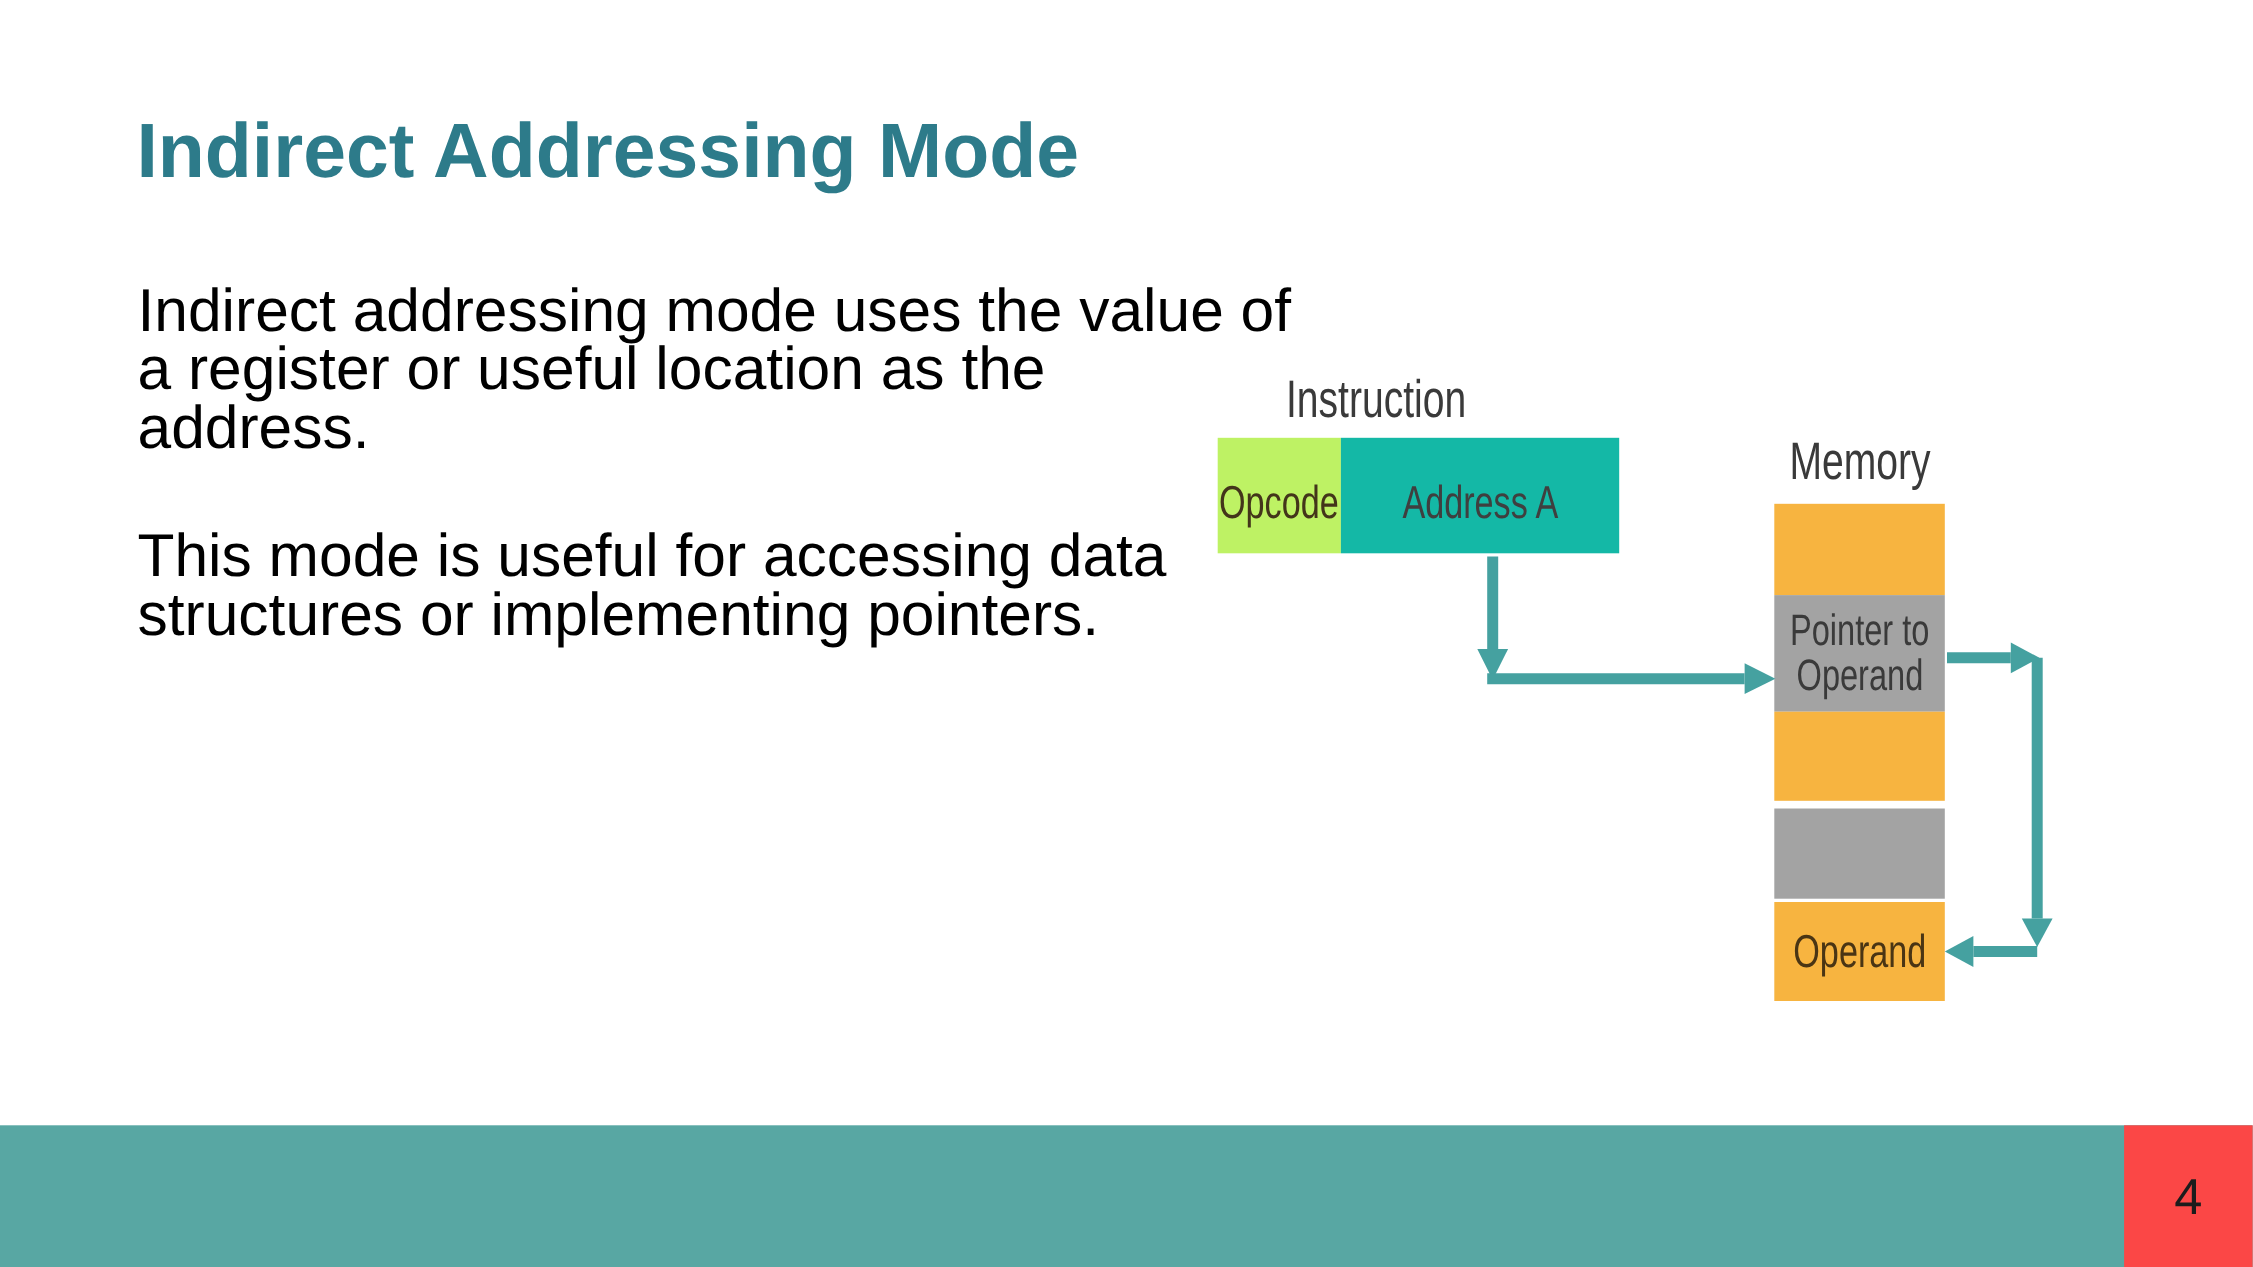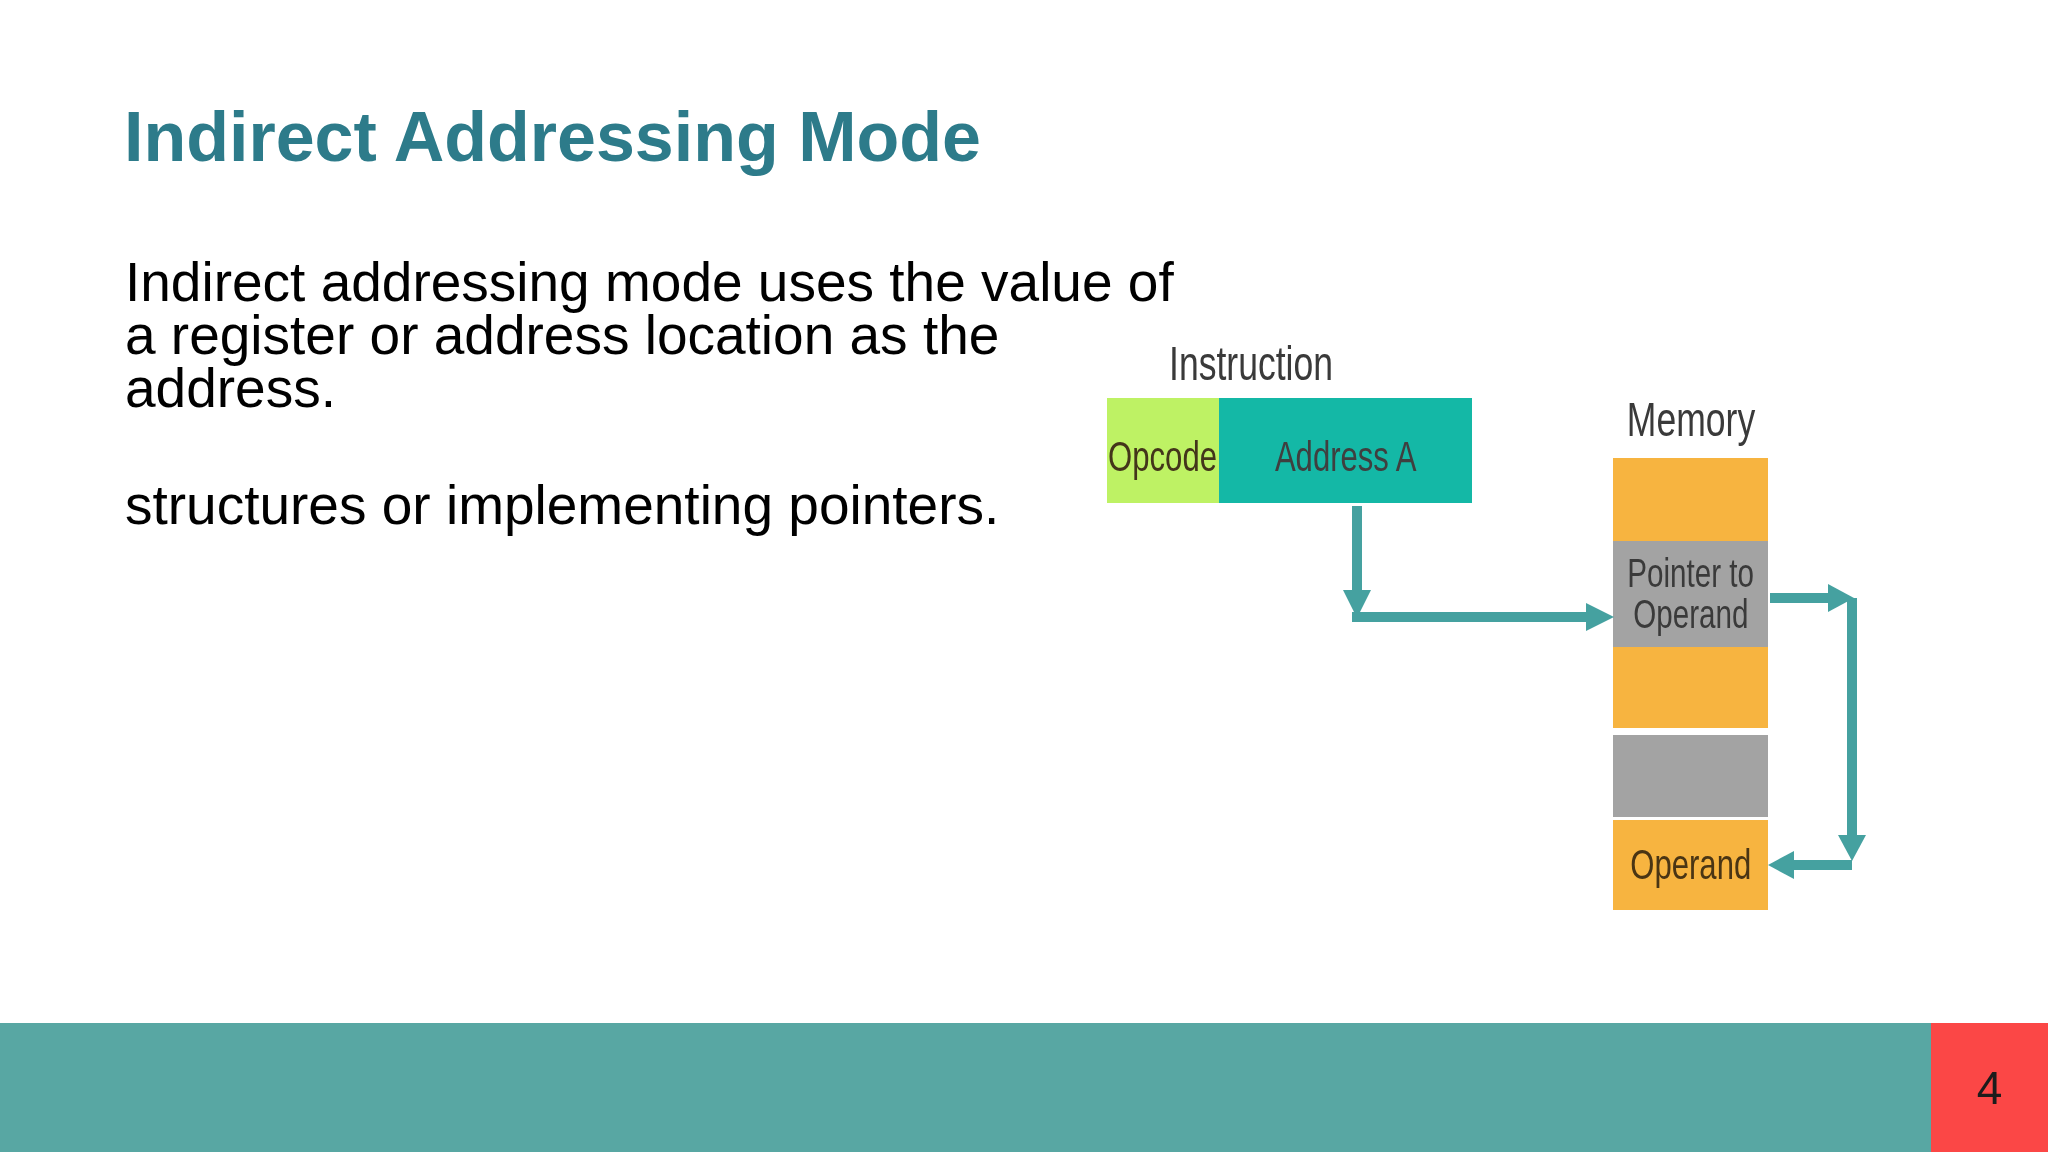--- a/index.html
+++ b/index.html
@@ -130,24 +130,25 @@
   }
 </style>
 </head>
 <body>
 
 <div class="slide-title">Indirect Addressing Mode</div>
 
 <div class="body-text">
   <div class="paragraph">
     <div class="text-line">Indirect addressing mode uses the value of</div>
-    <div class="text-line">a register or address location as the</div>
+    <div class="text-line">a register or useful location as the</div>
     <div class="text-line">address.</div>
   </div>
   <div class="paragraph">
+    <div class="text-line">This mode is useful for accessing data</div>
     <div class="text-line">structures or implementing pointers.</div>
   </div>
 </div>
 
 <div>
 
   <div class="diag-label instruction-label">Instruction</div>
 
   <div class="instruction-box">
     <div class="opcode-cell">

